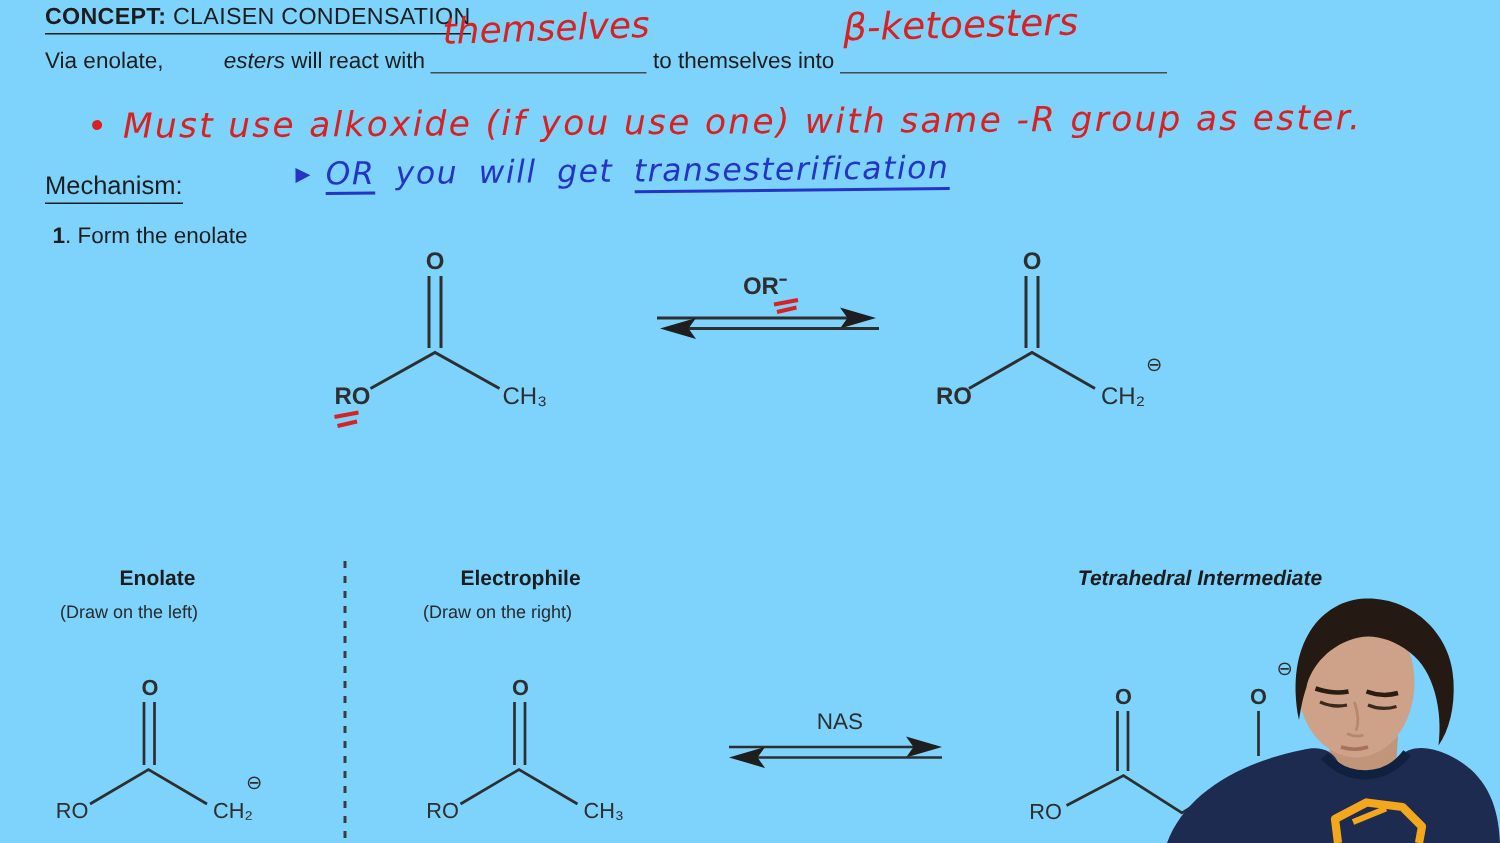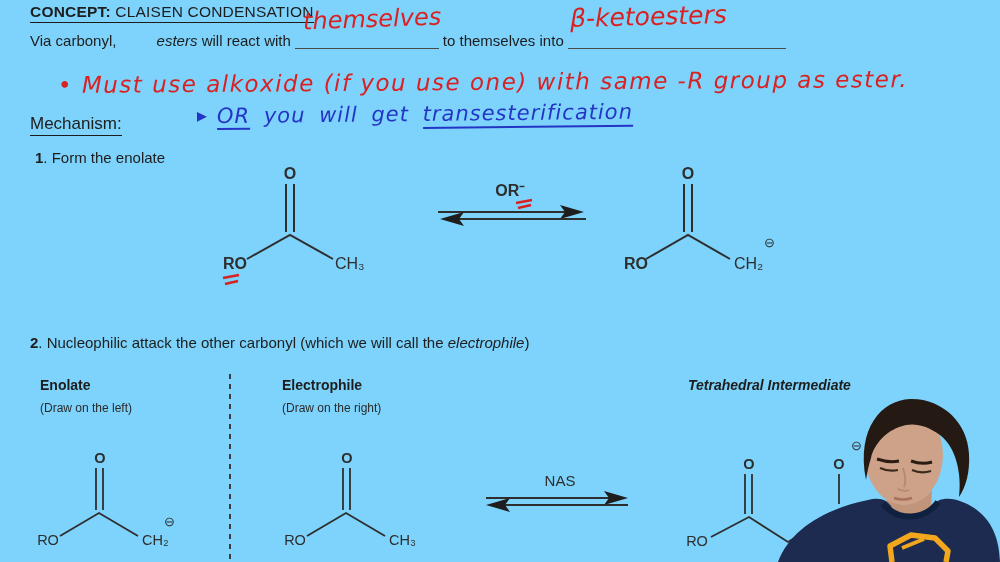--- a/index.html
+++ b/index.html
@@ -38,21 +38,21 @@
   .blue-note .ptr{font-size:13px;vertical-align:3px;margin-right:10px;letter-spacing:0;}
   .u-or{border-bottom:2.4px solid var(--blue_ink);padding-bottom:0px;}
   .u-term{border-bottom:2.2px solid var(--blue_ink);padding-bottom:1px;}
 
   .step{position:absolute;font-size:15px;text-align:center;}
   .step .n{font-weight:bold;}
   .step1{left:35px;top:149px;}
   .step2{left:30px;top:334px;}
   .step .it{font-style:italic;}
 
-  .colhead{position:absolute;top:377px;font-size:14px;font-weight:bold;text-align:left;}
+  .colhead{position:absolute;top:377px;font-size:14px;font-weight:bold;text-align:center;}
   .colsub{position:absolute;top:401px;font-size:12px;text-align:left;color:#2a2a2a;}
   .c1{left:40px;width:130px;} .c2{left:282px;width:130px;} .c3{left:688px;width:224px;font-style:italic;}
 
   .divider{position:absolute;left:229px;top:374px;width:2.4px;height:188px;
     background:repeating-linear-gradient(to bottom,#3c3c3c 0 5px,transparent 5px 10px);}
 
   svg{position:absolute;overflow:visible;}
   svg text{font-family:"Liberation Sans",sans-serif;fill:var(--chem);}
   .atom{font-size:16px;font-weight:bold;}
   .atom-r{font-size:16px;}
@@ -65,21 +65,21 @@
   .arrlab{font-size:15px;}
 </style>
 </head>
 <body>
 
 <div class="canvas">
 
   <div class="title"><span class="b">CONCEPT:</span><span> CLAISEN CONDENSATION</span></div>
 
   <div class="intro">
-    <span>Via carbonyl, </span><span class="b">esters</span><span> will react with</span><span class="blank blank1"><span class="hand hw-red hw1">themselves</span></span><span>to themselves into</span><span class="blank blank2"><span class="hand hw-red hw2">β-ketoesters</span></span>
+    <span>Via enolate, </span><span class="b">esters</span><span> will react with</span><span class="blank blank1"><span class="hand hw-red hw1">themselves</span></span><span>to themselves into</span><span class="blank blank2"><span class="hand hw-red hw2">β-ketoesters</span></span>
   </div>
 
   <div class="hand hw-red red-note">• Must use alkoxide (if you use one) with same -R group as ester.</div>
 
   <div class="mech">Mechanism:</div>
 
   <div class="hand hw-blue blue-note">
     <span class="ptr">▶</span><span class="u-or">OR</span><span> you will get </span><span class="u-term">transesterification</span>
   </div>
 
@@ -109,21 +109,20 @@
   <svg style="left:610px;top:155px" width="200" height="135" viewBox="0 0 200 135">
     <text class="atom" x="78" y="24" text-anchor="middle">O</text>
     <line class="bond" x1="74" y1="29" x2="74" y2="77"></line>
     <line class="bond" x1="82" y1="29" x2="82" y2="77"></line>
     <polyline class="bond" points="36,104 78,80 120,104"></polyline>
     <text class="atom" x="26" y="114" text-anchor="middle">RO</text>
     <text class="atom-r" x="124" y="114">CH₂</text>
     <text class="charge" x="154" y="92">⊖</text>
   </svg>
 
-  <div class="step step2"><span class="n">2</span><span>. Nucleophilic attack the other carbonyl (which we will call the </span><span class="it">electrophile</span><span>)</span></div>
 
   <div class="colhead c1">Enolate</div>
   <div class="colsub c1">(Draw on the left)</div>
   <div class="divider"></div>
   <div class="colhead c2">Electrophile</div>
   <div class="colsub c2">(Draw on the right)</div>
   <div class="colhead c3">Tetrahedral Intermediate</div>
 
   <svg style="left:28px;top:442px" width="170" height="120" viewBox="0 0 170 120">
     <text class="atom-s" x="72" y="21" text-anchor="middle" style="font-weight:bold">O</text>

